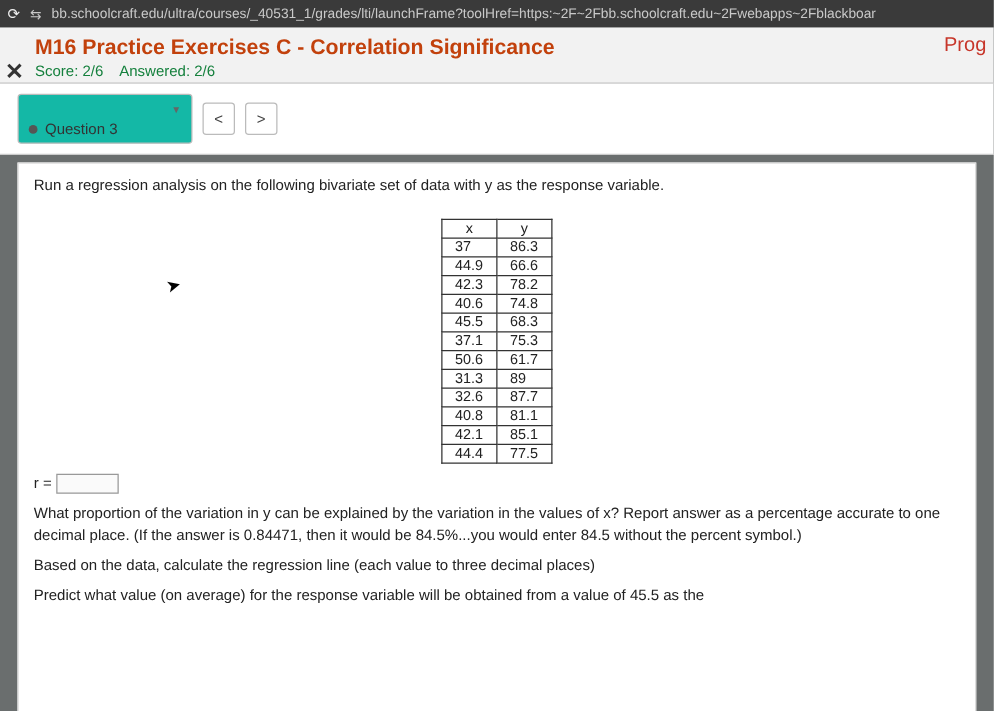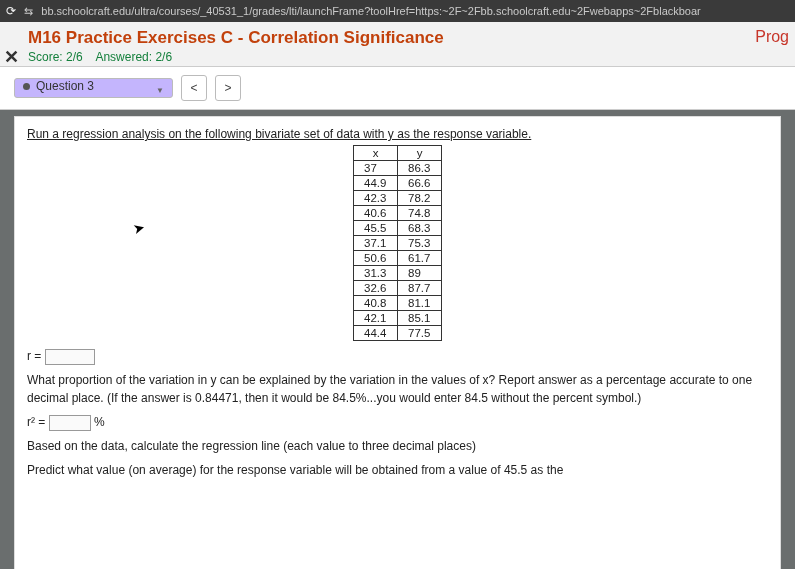--- a/index.html
+++ b/index.html
@@ -44,25 +44,25 @@
     background:#fff;
     border-top:1px solid #ccc;
     border-bottom:1px solid #ccc;
     padding:8px 14px;
     display:flex;
     align-items:center;
     gap:8px;
   }
   .qselect {
     border:1px solid #bbb; border-radius:3px;
-    padding:0 28px 4px 8px;
+    padding:20px 28px 4px 8px;
     font-size:12px; color:#333;
-    background:#c4b5fd;
+    background:#14b8a6;
     position:relative;
-    width:159px;
+    width:140px;
     display:flex; align-items:center; gap:6px;
   }
   .qselect::after{
     content:"▼"; font-size:8px; color:#666;
     position:absolute; right:8px; top:7px;
   }
   .dot { width:7px;height:7px;border-radius:50%;background:#555;display:inline-block;}
   .navbtn {
     border:1px solid #bbb; width:26px;height:26px;
     display:flex;align-items:center;justify-content:center;
@@ -73,21 +73,21 @@
   .content {
     background:#fff;
     margin:6px 14px 0 14px;
     padding:10px 12px 14px 12px;
     border:1px solid #ddd;
     font-size:12px;
     color:#222;
     height: 460px;
     overflow:hidden;
   }
-  .prompt { margin-bottom:4px;text-decoration:underline; }
+  .prompt { margin-bottom:20px; }
 
   table.data {
     border-collapse:collapse;
     margin: 2px auto 6px auto;
     font-size:11.5px;
   }
   table.data th, table.data td {
     border:1px solid #333;
     padding:1px 10px;
     text-align:left;
@@ -200,24 +200,19 @@
         </tr>
       </tbody>
   </table>
 
   <div class="line">
     <span>r =</span>
     <span class="inputbox"></span>
   </div>
 
   <div class="line">What proportion of the variation in y can be explained by the variation in the values of x? Report answer as a percentage accurate to one decimal place.  (If the answer is 0.84471, then it would be 84.5%...you would enter 84.5 without the percent symbol.)</div>
-  <div class="line">
-    <span>r² =</span>
-    <span class="inputbox narrow"></span>
-    <span>%</span>
-  </div>
 
   <div class="line">Based on the data, calculate the regression line (each value to three decimal places)</div>
 
   <div class="line">Predict what value (on average) for the response variable will be obtained from a value of 45.5 as the</div>
 </div>
 
 <div class="cursor-arrow">➤</div>
 
 </body></html>

